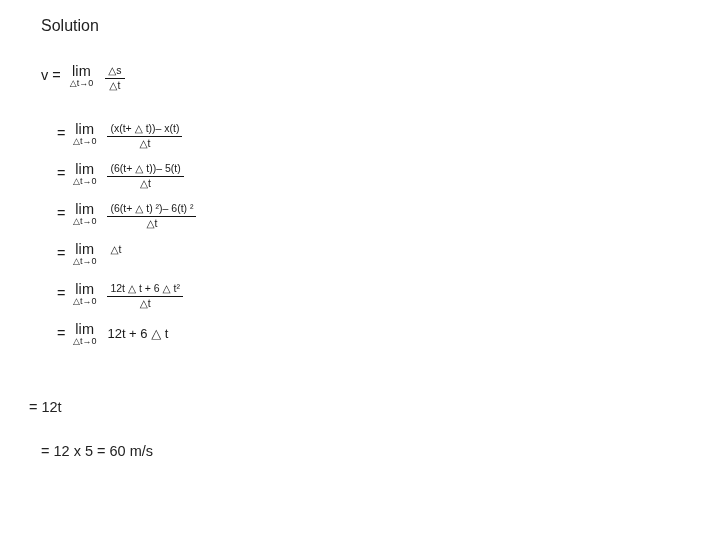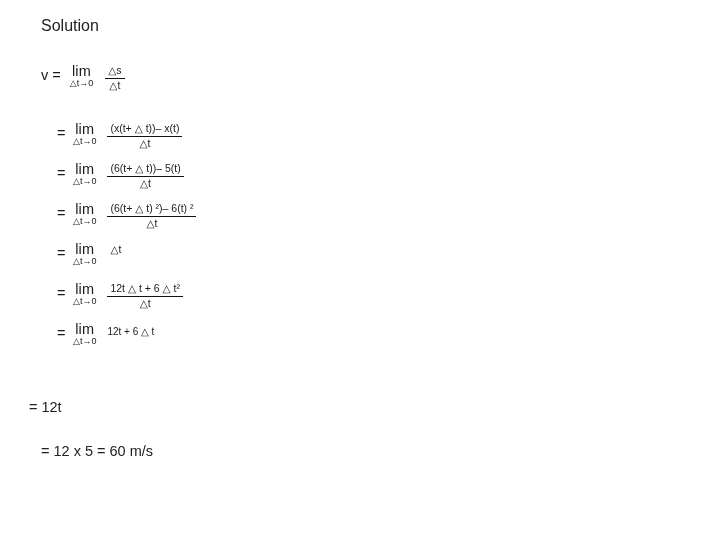--- a/index.html
+++ b/index.html
@@ -91,21 +91,21 @@
   .row .eq {
     font-size: 14.5px;
     line-height: 1;
     padding-top: 4px;
     width: 16px;
   }
   .row .limbox {
     margin-right: 11px;
   }
   .row .plain {
-    font-size: 10px;
+    font-size: 13px;
     padding-top: 4px;
     white-space: nowrap;
   }
 
   
   .res {
     position: absolute;
     font-size: 14.5px;
     color: #222;
   }

